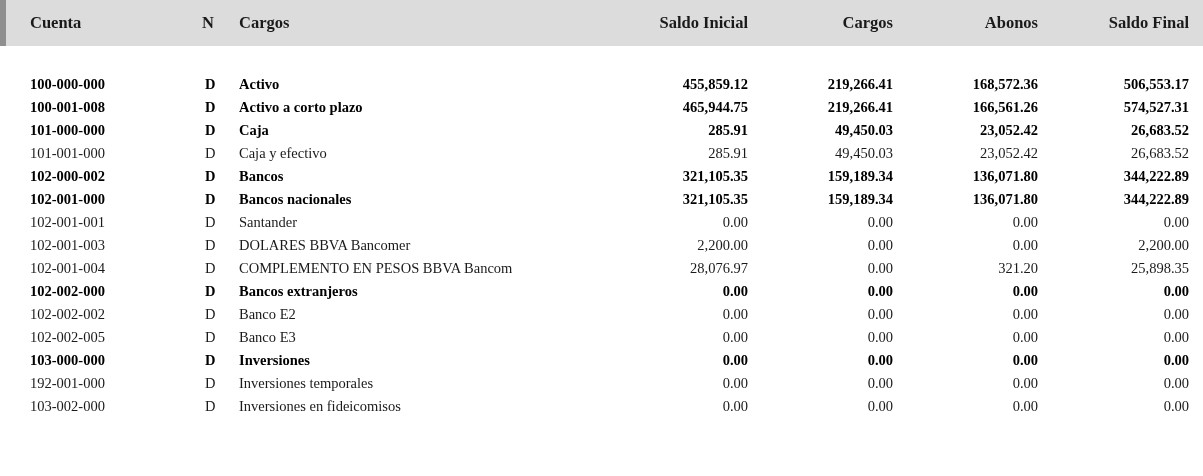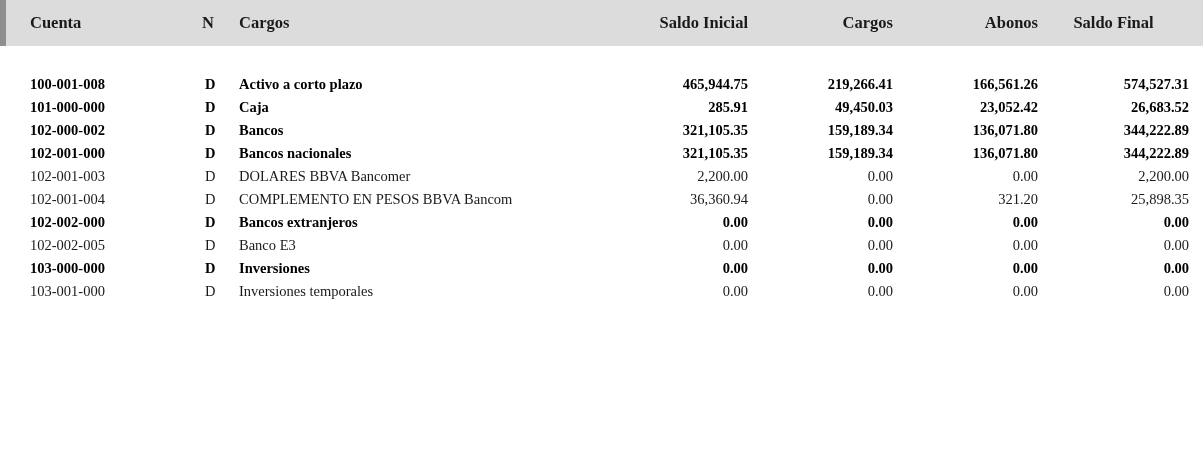--- a/index.html
+++ b/index.html
@@ -43,21 +43,21 @@
     left: 0;
     top: 0;
     width: 6px;
     height: 46px;
     background: #8f8f8f;
   }
   th.col-cuenta { text-align: left; padding-left: 30px; }
   th.col-n { text-align: left; padding-left: 2px; }
   th.col-nombre { text-align: left; padding-left: 5px; }
   th.col-num { text-align: right; padding-right: 18px; }
-  th.col-num.last { padding-right: 32px; text-align: center; }
+  th.col-num.last { padding-right: 14px; }
 
   col.c-cuenta { width: 200px; }
   col.c-n { width: 34px; }
   col.c-nombre { width: 372px; }
   col.c-saldoini { width: 160px; }
   col.c-cargos { width: 145px; }
   col.c-abonos { width: 145px; }
   col.c-saldofin { width: 147px; }
 
   tbody tr { height: 23px; }
@@ -100,105 +100,150 @@
         <th class="col-num">Saldo Inicial</th>
         <th class="col-num">Cargos</th>
         <th class="col-num">Abonos</th>
         <th class="col-num last">Saldo Final</th>
       </tr>
     </thead>
     <tbody id="ledger-body">
       <tr class="spacer-row">
         <td colspan="7"></td>
       </tr>
+    <tr class="bold">
+          <td class="cuenta">100-000-000</td>
+          <td class="n">D</td>
+          <td class="nombre">Activo</td>
+          <td class="num">455,859.12</td>
+          <td class="num">219,266.41</td>
+          <td class="num">168,572.36</td>
+          <td class="num last">506,553.17</td>
+        </tr>
         <tr class="bold">
           <td class="cuenta">100-001-008</td>
           <td class="n">D</td>
           <td class="nombre">Activo a corto plazo</td>
           <td class="num">465,944.75</td>
           <td class="num">219,266.41</td>
           <td class="num">166,561.26</td>
           <td class="num last">574,527.31</td>
         </tr>
         <tr class="bold">
           <td class="cuenta">101-000-000</td>
           <td class="n">D</td>
           <td class="nombre">Caja</td>
           <td class="num">285.91</td>
           <td class="num">49,450.03</td>
           <td class="num">23,052.42</td>
           <td class="num last">26,683.52</td>
         </tr>
+        <tr>
+          <td class="cuenta">101-001-000</td>
+          <td class="n">D</td>
+          <td class="nombre">Caja y efectivo</td>
+          <td class="num">285.91</td>
+          <td class="num">49,450.03</td>
+          <td class="num">23,052.42</td>
+          <td class="num last">26,683.52</td>
+        </tr>
         <tr class="bold">
           <td class="cuenta">102-000-002</td>
           <td class="n">D</td>
           <td class="nombre">Bancos</td>
           <td class="num">321,105.35</td>
           <td class="num">159,189.34</td>
           <td class="num">136,071.80</td>
           <td class="num last">344,222.89</td>
         </tr>
         <tr class="bold">
           <td class="cuenta">102-001-000</td>
           <td class="n">D</td>
           <td class="nombre">Bancos nacionales</td>
           <td class="num">321,105.35</td>
           <td class="num">159,189.34</td>
           <td class="num">136,071.80</td>
           <td class="num last">344,222.89</td>
         </tr>
         <tr>
+          <td class="cuenta">102-001-001</td>
+          <td class="n">D</td>
+          <td class="nombre">Santander</td>
+          <td class="num">0.00</td>
+          <td class="num">0.00</td>
+          <td class="num">0.00</td>
+          <td class="num last">0.00</td>
+        </tr>
+        <tr>
           <td class="cuenta">102-001-003</td>
           <td class="n">D</td>
           <td class="nombre">DOLARES BBVA Bancomer</td>
           <td class="num">2,200.00</td>
           <td class="num">0.00</td>
           <td class="num">0.00</td>
           <td class="num last">2,200.00</td>
         </tr>
         <tr>
           <td class="cuenta">102-001-004</td>
           <td class="n">D</td>
           <td class="nombre">COMPLEMENTO EN PESOS BBVA Bancom</td>
-          <td class="num">36,360.94</td>
+          <td class="num">28,076.97</td>
           <td class="num">0.00</td>
           <td class="num">321.20</td>
           <td class="num last">25,898.35</td>
         </tr>
         <tr class="bold">
           <td class="cuenta">102-002-000</td>
           <td class="n">D</td>
           <td class="nombre">Bancos extranjeros</td>
           <td class="num">0.00</td>
           <td class="num">0.00</td>
           <td class="num">0.00</td>
           <td class="num last">0.00</td>
         </tr>
         <tr>
+          <td class="cuenta">102-002-002</td>
+          <td class="n">D</td>
+          <td class="nombre">Banco E2</td>
+          <td class="num">0.00</td>
+          <td class="num">0.00</td>
+          <td class="num">0.00</td>
+          <td class="num last">0.00</td>
+        </tr>
+        <tr>
           <td class="cuenta">102-002-005</td>
           <td class="n">D</td>
           <td class="nombre">Banco E3</td>
           <td class="num">0.00</td>
           <td class="num">0.00</td>
           <td class="num">0.00</td>
           <td class="num last">0.00</td>
         </tr>
         <tr class="bold">
           <td class="cuenta">103-000-000</td>
           <td class="n">D</td>
           <td class="nombre">Inversiones</td>
           <td class="num">0.00</td>
           <td class="num">0.00</td>
           <td class="num">0.00</td>
           <td class="num last">0.00</td>
         </tr>
         <tr>
-          <td class="cuenta">103-001-000</td>
+          <td class="cuenta">192-001-000</td>
           <td class="n">D</td>
           <td class="nombre">Inversiones temporales</td>
+          <td class="num">0.00</td>
+          <td class="num">0.00</td>
+          <td class="num">0.00</td>
+          <td class="num last">0.00</td>
+        </tr>
+        <tr>
+          <td class="cuenta">103-002-000</td>
+          <td class="n">D</td>
+          <td class="nombre">Inversiones en fideicomisos</td>
           <td class="num">0.00</td>
           <td class="num">0.00</td>
           <td class="num">0.00</td>
           <td class="num last">0.00</td>
         </tr>
       </tbody>
   </table>
 </div>
 
 </body></html>

